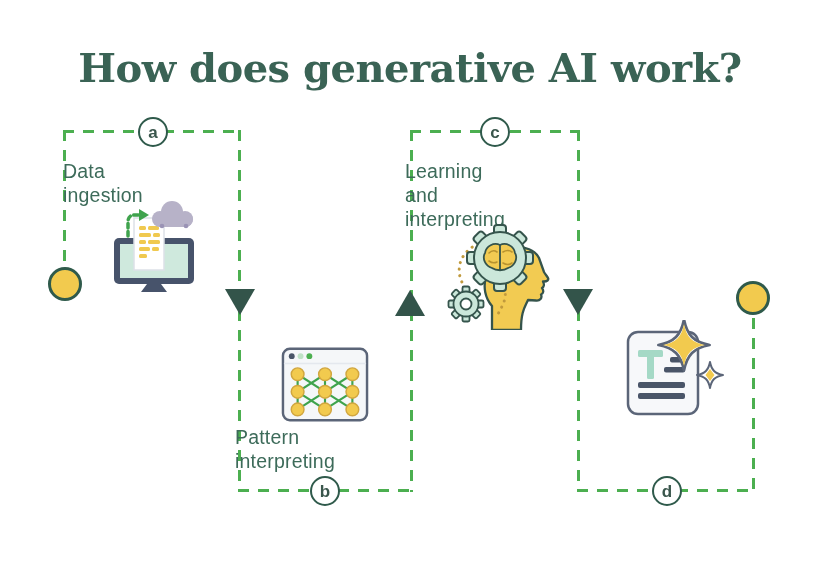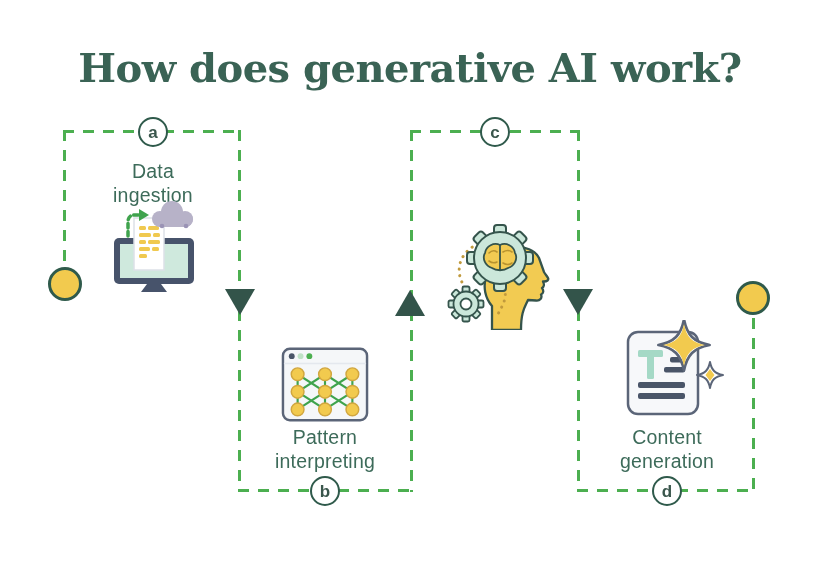--- a/index.html
+++ b/index.html
@@ -26,21 +26,21 @@
     position:absolute;width:34px;height:34px;border-radius:50%;
     background:#f2ca4e;border:3px solid #2f5a4b;box-sizing:border-box;
   }
   .arrow-down{position:absolute;width:0;height:0;
     border-left:15px solid transparent;border-right:15px solid transparent;
     border-top:26px solid #33544a;}
   .arrow-up{position:absolute;width:0;height:0;
     border-left:15px solid transparent;border-right:15px solid transparent;
     border-bottom:26px solid #33544a;}
   .step-label{
-    position:absolute;width:180px;text-align:center;white-space:pre-line;
+    position:absolute;width:180px;text-align:left;white-space:pre-line;
     font-size:19.5px;line-height:1.22;color:#3d6b5a;letter-spacing:0.2px;
   }
   .icon{position:absolute;}
 </style>
 </head>
 <body>
 
 <div class="canvas">
 
   <h1 class="title">How does generative AI work?</h1>
@@ -64,22 +64,23 @@
 
   <div class="badge" style="left:138px;top:117px;">a</div>
   <div class="badge" style="left:310px;top:476px;">b</div>
   <div class="badge" style="left:480px;top:117px;">c</div>
   <div class="badge" style="left:652px;top:476px;">d</div>
 
   <div class="step-label" style="left:63px;top:160px;">Data
 ingestion</div>
   <div class="step-label" style="left:235px;top:426px;">Pattern
 interpreting</div>
-  <div class="step-label" style="left:577px;top:426px;">Content
-generation</div>
+  <div class="step-label" style="left:405px;top:160px;">Learning
+and
+interpreting</div>
 
   <svg class="icon" style="left:98px;top:196px;" width="108" height="98" viewBox="0 0 108 98">
     <rect x="16" y="42" width="80" height="46" rx="5" fill="#47536b"></rect>
     <rect x="22" y="48" width="68" height="34" fill="#cfe9dd"></rect>
     <path d="M49,88 L63,88 L69,96 L43,96 Z" fill="#47536b"></path>
     <path d="M36,22 L58,22 L66,30 L66,74 L36,74 Z" fill="#ffffff" stroke="#dde1e8" stroke-width="1.5"></path>
     <path d="M58,22 L58,30 L66,30 Z" fill="#e7eaf0"></path>
     <g fill="#f0c94f">
       <rect x="41" y="30" width="7" height="4" rx="1.5"></rect>
         <rect x="50" y="30" width="11" height="4" rx="1.5"></rect>

